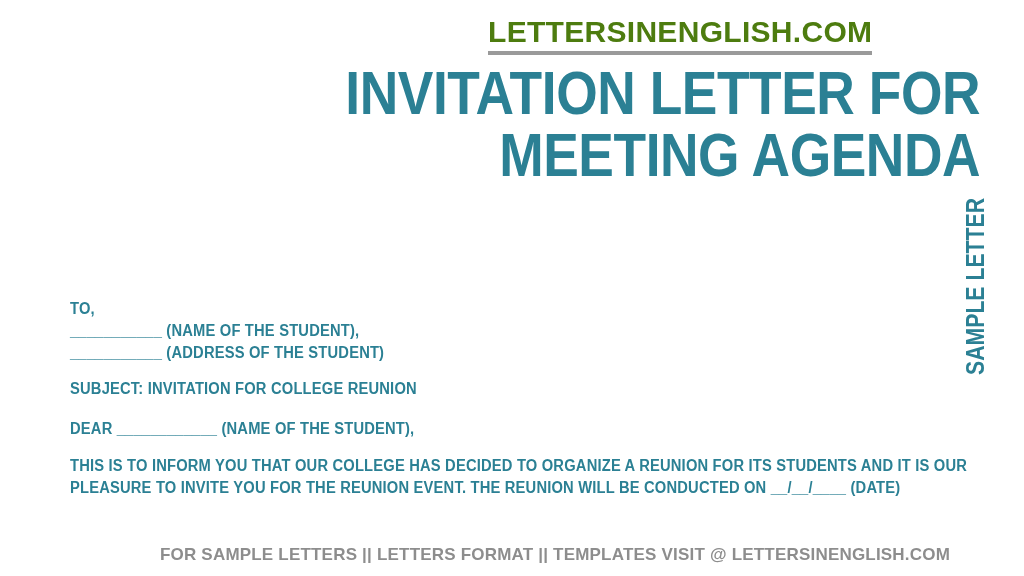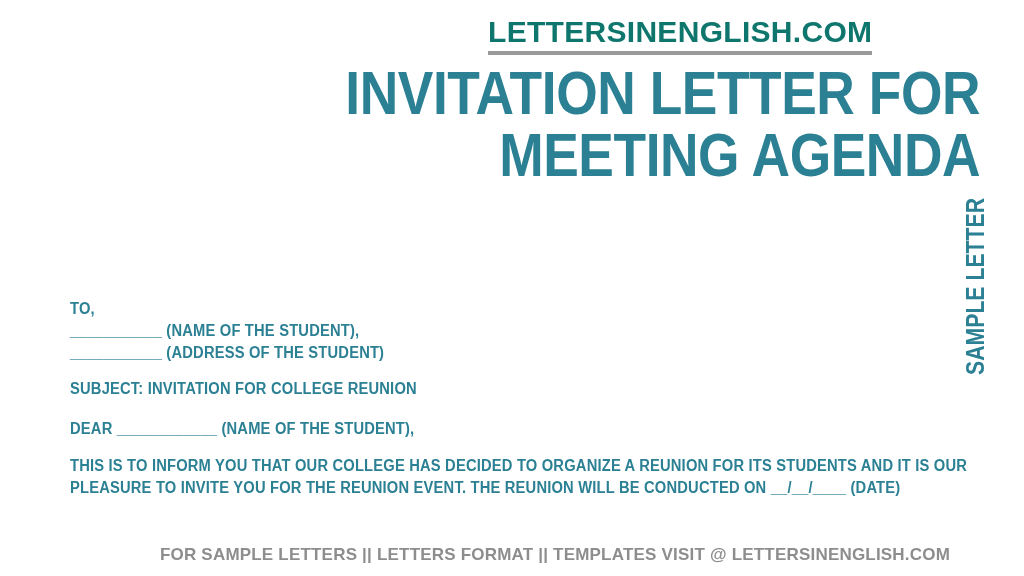--- a/index.html
+++ b/index.html
@@ -17,21 +17,21 @@
   }
 
   
   .site-header {
     position: absolute;
     top: 15px;
     left: 488px;
     font-size: 30px;
     line-height: 34px;
     font-weight: bold;
-    color: #0f766e;
+    color: #4d7c0f;
     letter-spacing: 0.3px;
     border-bottom: 4px solid #9a9a9a;
     padding-bottom: 2px;
   }
 
   
   .main-title {
     position: absolute;
     top: 62px;
     right: 44px;

